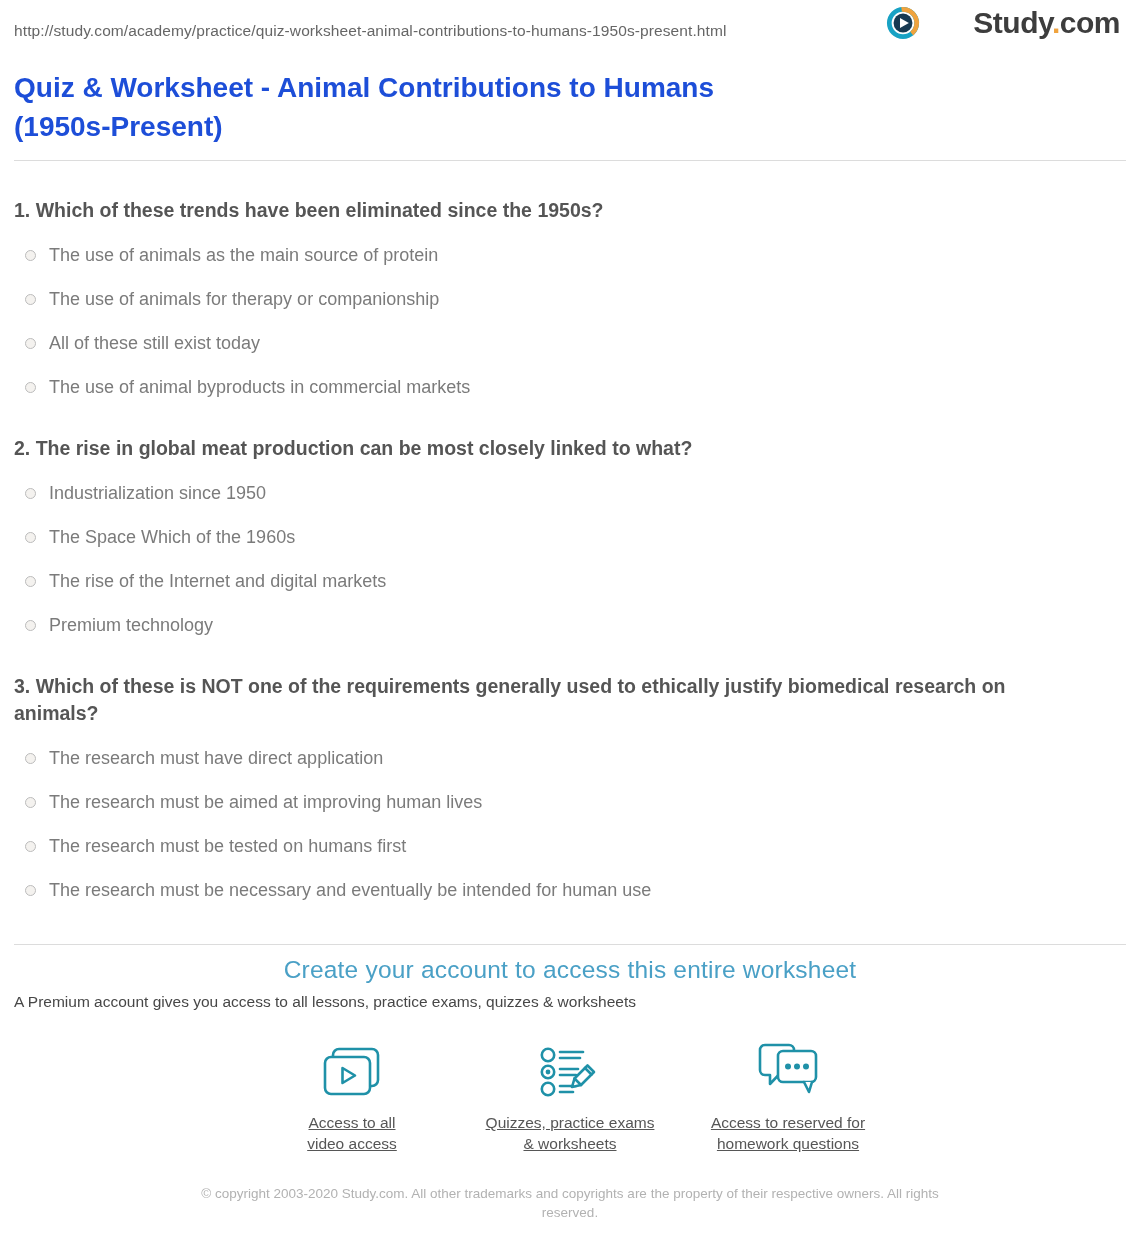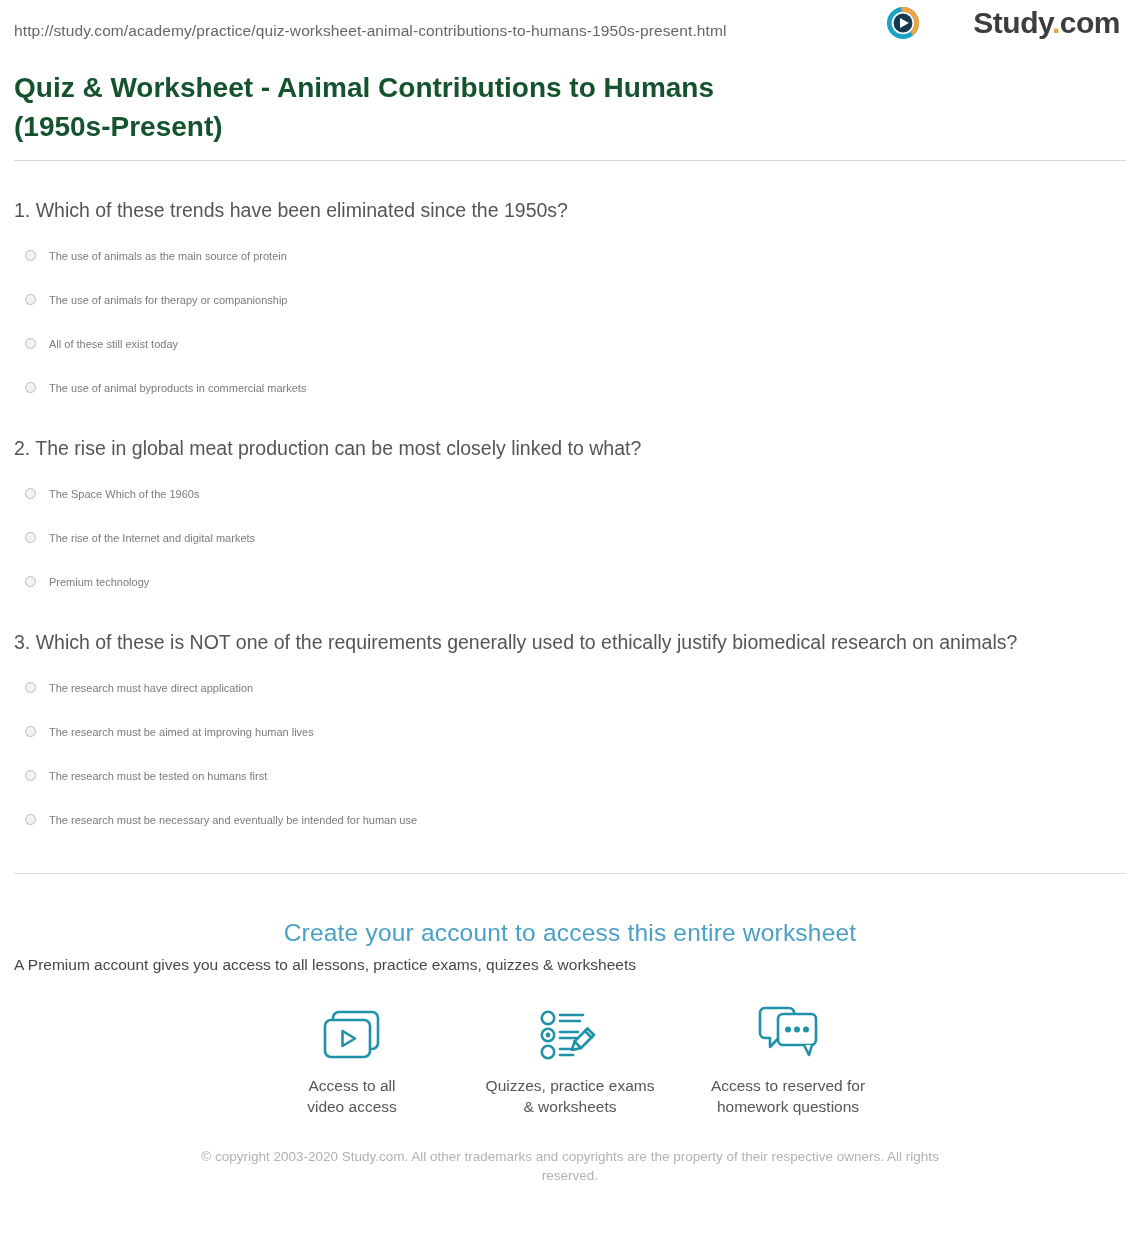--- a/index.html
+++ b/index.html
@@ -18,54 +18,54 @@
   }
   .logo { position: absolute; right: 6px; top: 6px; display: flex; align-items: flex-start; cursor: pointer; gap: 48px; }
   .logo-icon { margin-right: 5px; }
   .logo-text { font-size: 30px; font-weight: 700; color: #3d3d3d; letter-spacing: -0.5px; }
   .logo-dot { color: #f0a33e; }
 
   
   .page-title {
     margin-top: 10px;
     font-size: 28px; line-height: 39px; font-weight: 700;
-    color: #14532d; max-width: 800px;
+    color: #1d4ed8; max-width: 800px;
   }
   .divider { border: none; border-top: 1px solid #dcdcdc; margin-top: 14px; }
 
   
   .question-heading {
     margin-top: 36px;
-    font-size: 19.5px; line-height: 27px; font-weight: 400; color: #555;
+    font-size: 19.5px; line-height: 27px; font-weight: 700; color: #555;
     max-width: 1080px;
   }
   .options { margin-top: 20px; }
   .option { display: flex; align-items: center; margin-bottom: 21px; height: 23px; cursor: pointer; }
   .radio {
     width: 11px; height: 11px; border-radius: 50%;
     border: 1px solid #bcbcbc; background: #f4f2ef;
     margin: 0 13px 0 11px; flex: none;
   }
-  .option-text { font-size: 11px; color: #7b7b7b; }
+  .option-text { font-size: 18px; color: #7b7b7b; }
 
   
   .signup-divider { margin-top: 42px; }
   .signup-heading {
-    margin-top: 42px; text-align: center;
+    margin-top: 8px; text-align: center;
     font-size: 24.5px; line-height: 33px; font-weight: 400;
     color: #4aa0c6; letter-spacing: 0.2px;
   }
   .signup-subheading {
     margin-top: 5px; 
     font-size: 15.5px; line-height: 21px; color: #474747;
   }
   .features { display: flex; justify-content: center; margin-top: 34px; }
   .feature { width: 218px; display: flex; flex-direction: column; align-items: center; }
   .feature-icon { height: 52px; display: flex; align-items: flex-end; }
-  .feature-label { margin-top: 14px; text-align: center; font-size: 15.5px; line-height: 21px; color: #565656; }
+  .feature-label { margin-top: 14px; text-align: center; font-size: 15.5px; line-height: 21px; color: #565656; text-decoration: underline; }
 
   
   .copyright {
     margin: 30px auto 0; max-width: 750px; padding-bottom: 28px;
     text-align: center; font-size: 13.5px; line-height: 19px; color: #b2b2b2;
   }
 
   svg { display: block; }
 </style>
 </head>
@@ -109,20 +109,24 @@
       <div class="option">
         <span class="radio"></span>
         <span class="option-text">The use of animal byproducts in commercial markets</span>
       </div>
     </div>
   </section>
 
   <section>
     <h2 class="question-heading">2. The rise in global meat production can be most closely linked to what?</h2>
     <div class="options">
+      <div class="option">
+        <span class="radio"></span>
+        <span class="option-text">Industrialization since 1950</span>
+      </div>
       <div class="option">
         <span class="radio"></span>
         <span class="option-text">The Space Which of the 1960s</span>
       </div>
       <div class="option">
         <span class="radio"></span>
         <span class="option-text">The rise of the Internet and digital markets</span>
       </div>
       <div class="option">
         <span class="radio"></span>

